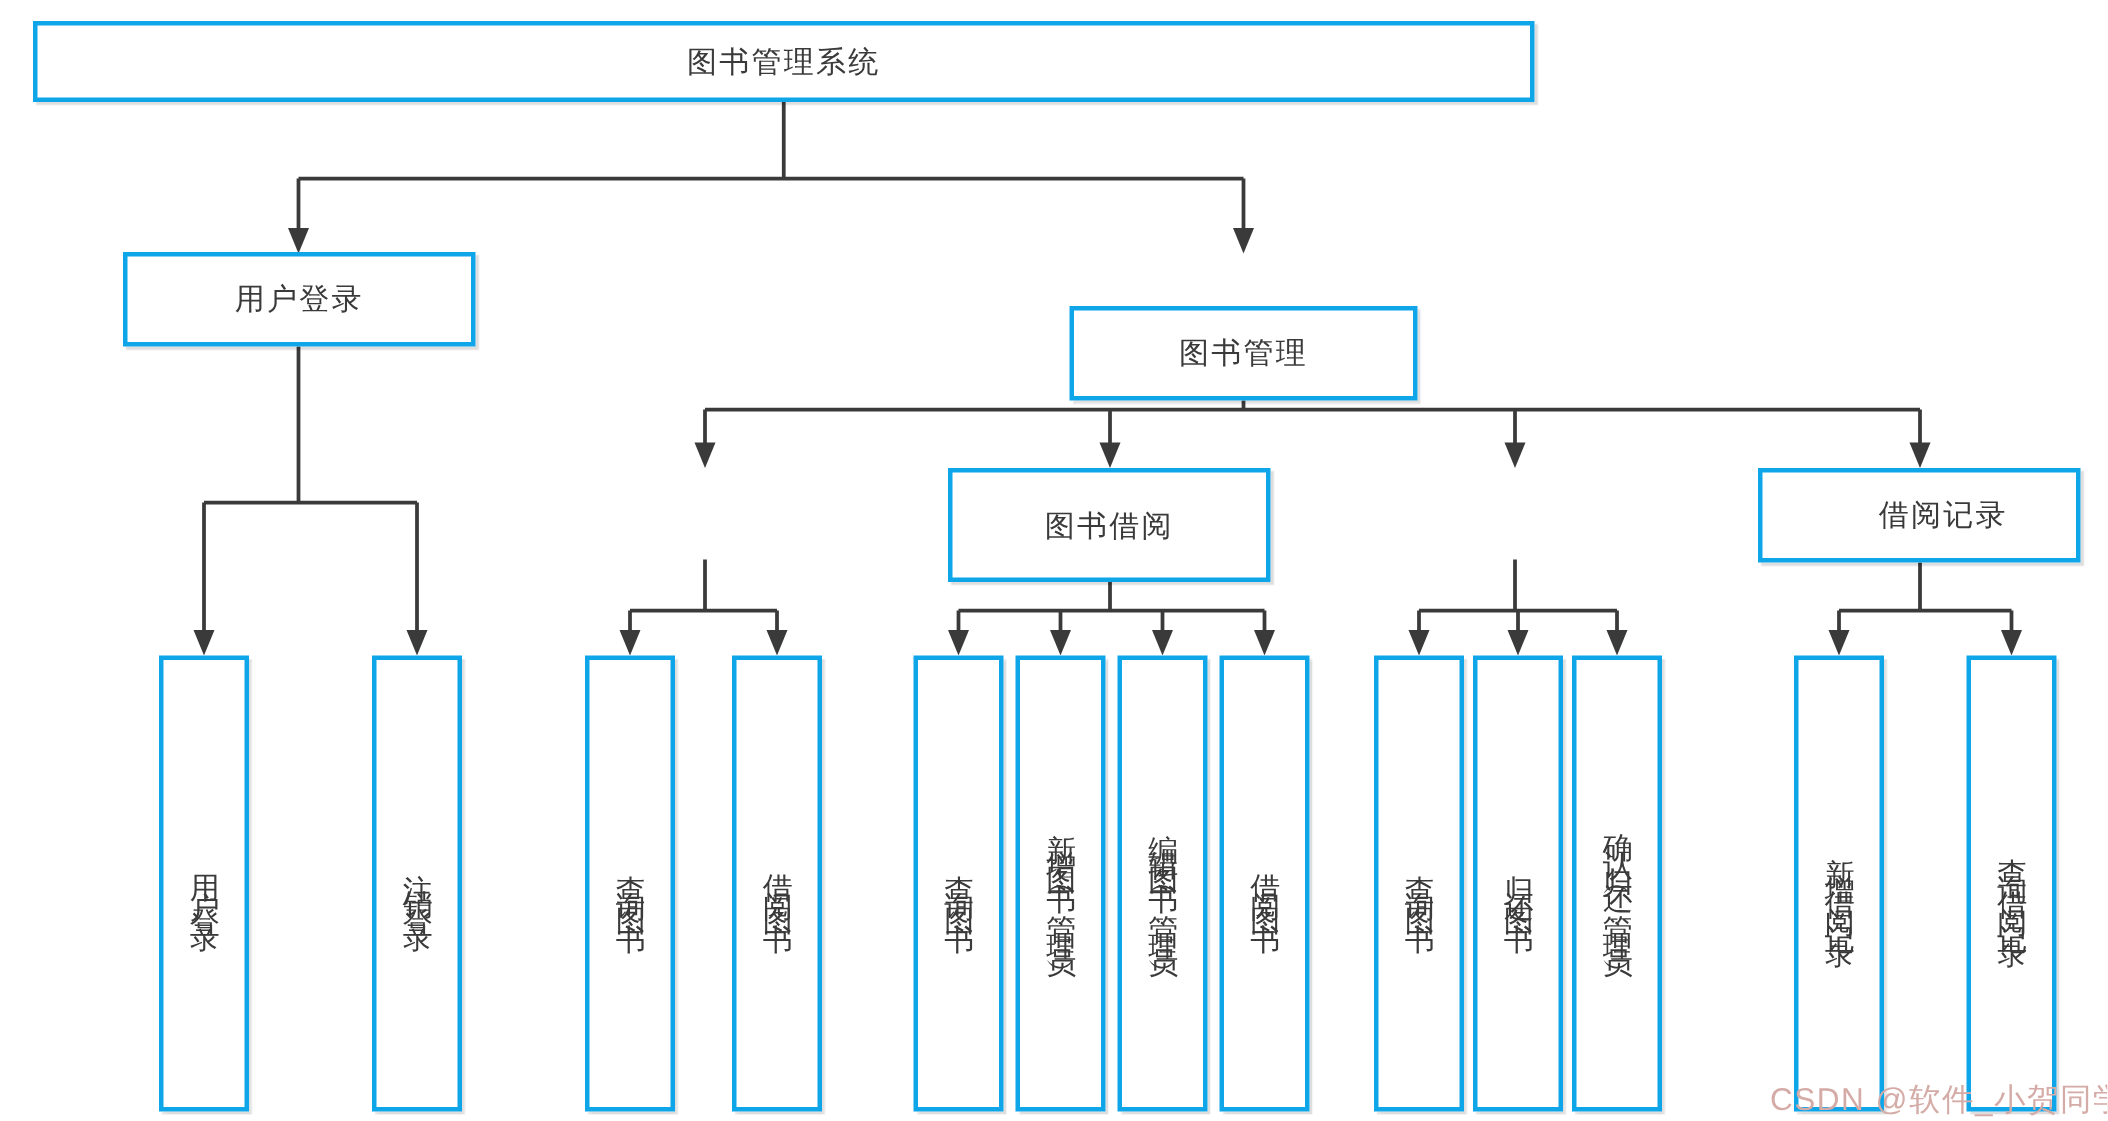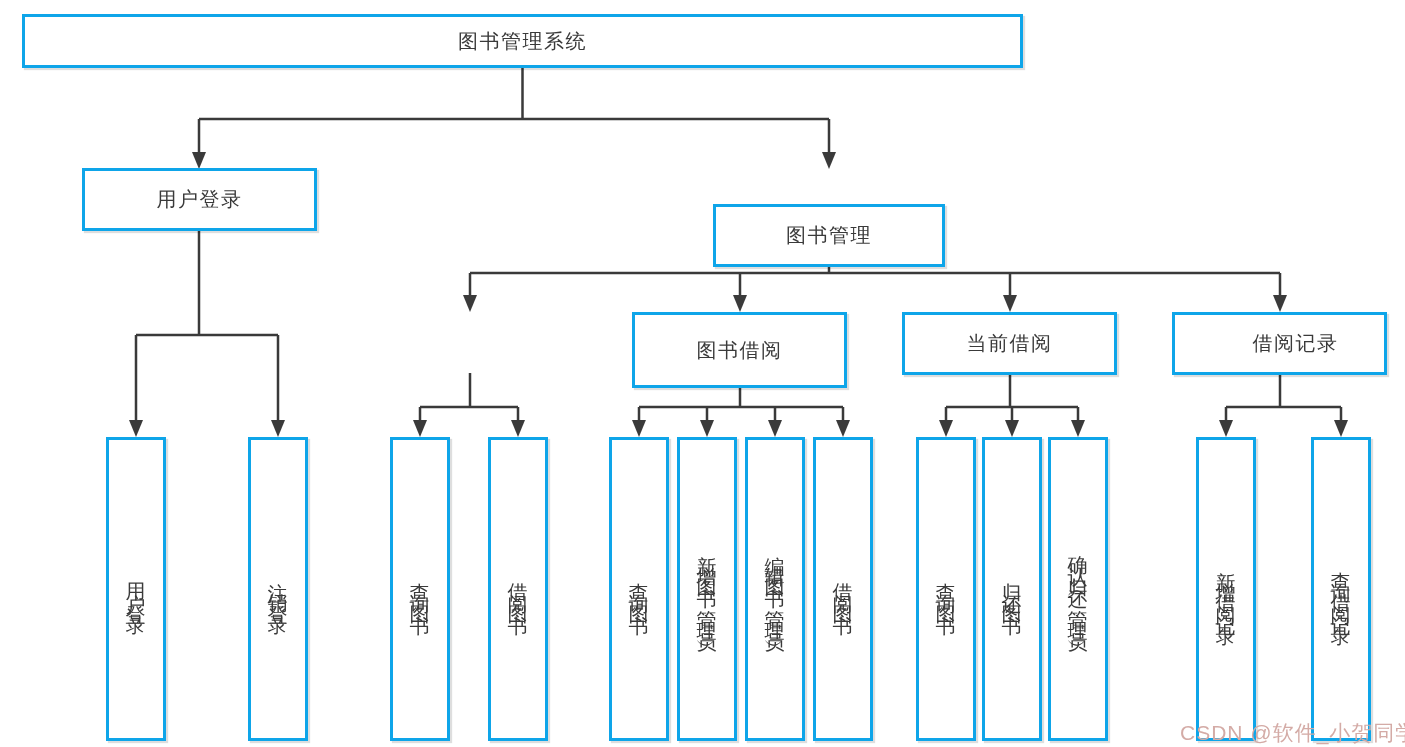--- a/index.html
+++ b/index.html
@@ -81,21 +81,20 @@
       <polygon points="1334,420 1348,420 1341,437"></polygon>
     </g>
   </svg>
 
   <div class="box hbox n-root">图书管理系统</div>
 
   <div class="box hbox n-userlogin">用户登录</div>
   <div class="box hbox n-bookmgmt">图书管理</div>
 
   <div class="box hbox n-l3b">图书借阅</div>
-  <div class="box hbox n-l3c">当前借阅</div>
   <div class="box hbox n-l3d">借阅记录</div>
 
   <div class="box vbox v-g1a">用户登录</div>
   <div class="box vbox v-g1b">注销登录</div>
 
   <div class="box vbox v-g2a">查询图书</div>
   <div class="box vbox v-g2b">借阅图书</div>
 
   <div class="box vbox v-g3a">查询图书</div>
   <div class="box vbox v-g3b">新增图书（管理员）</div>

